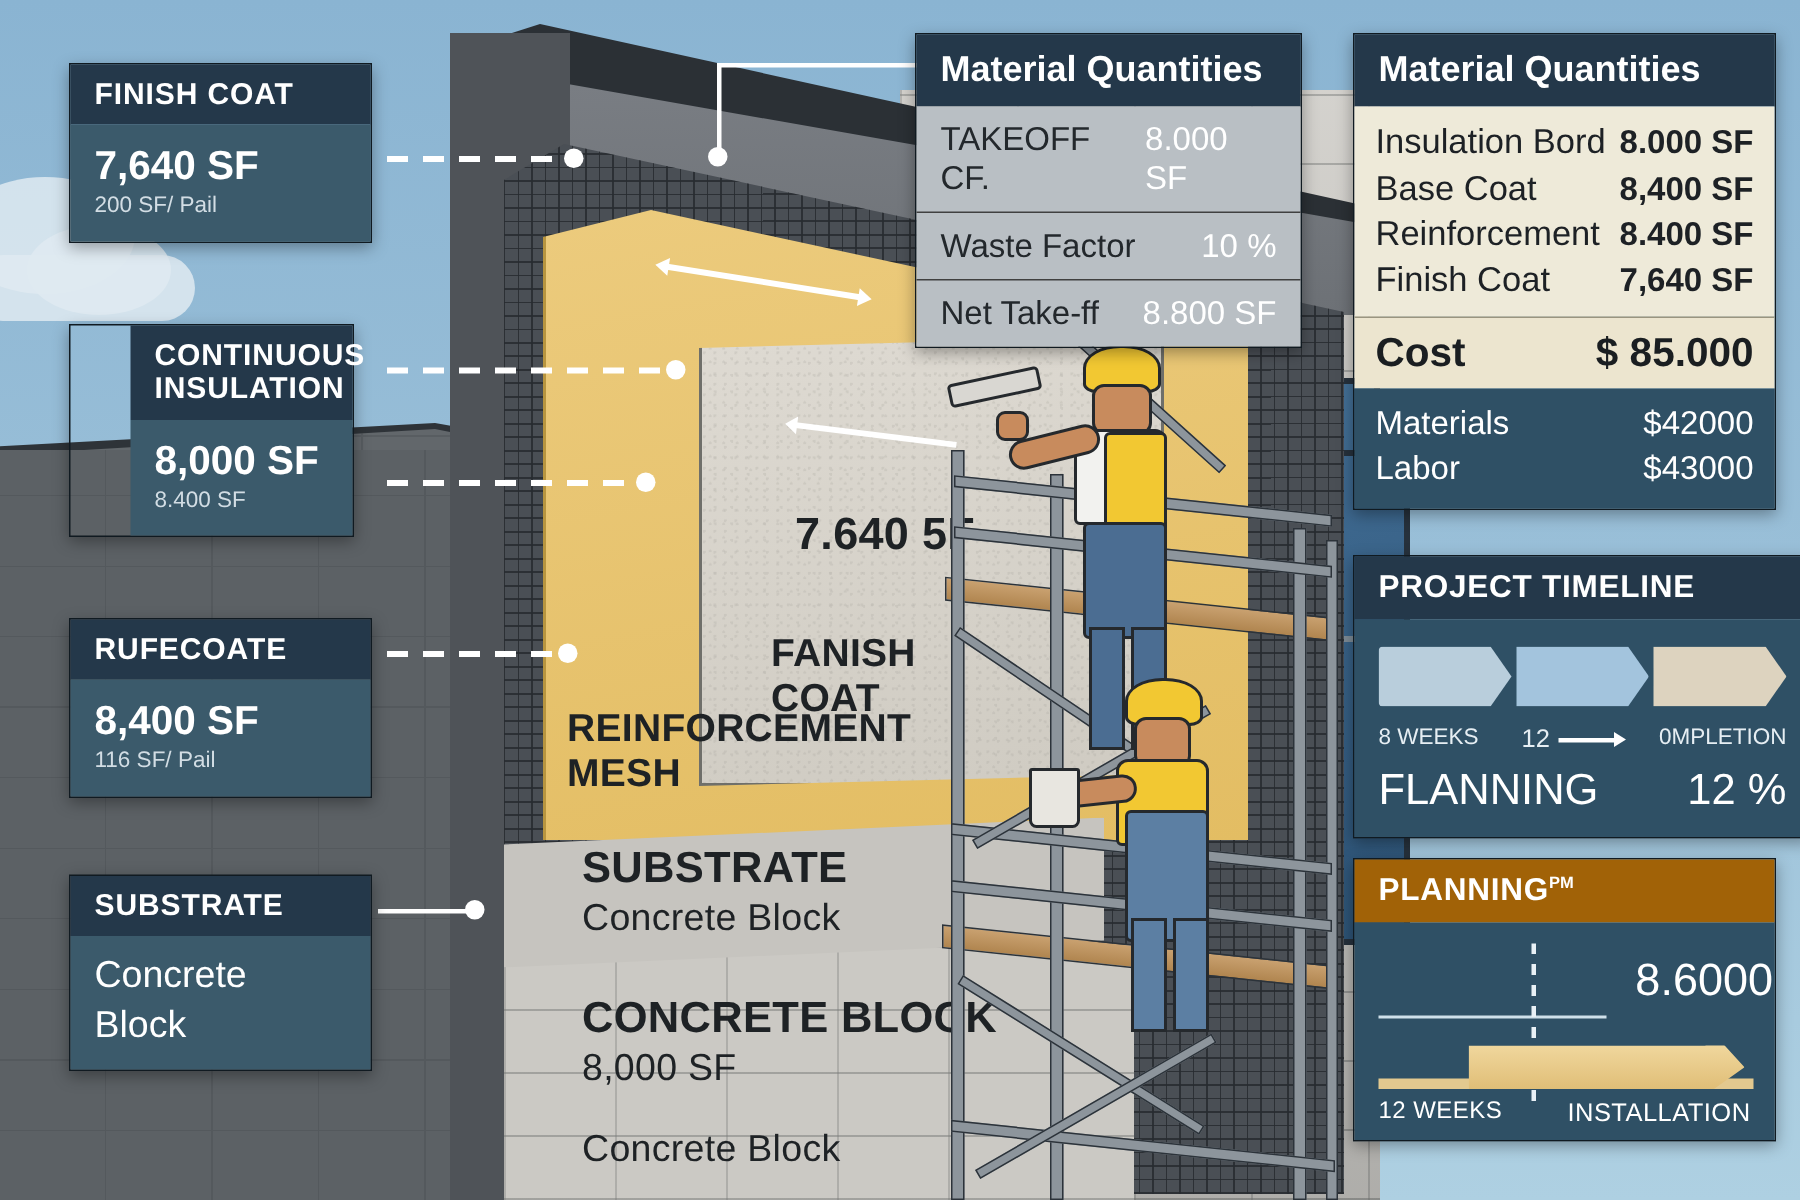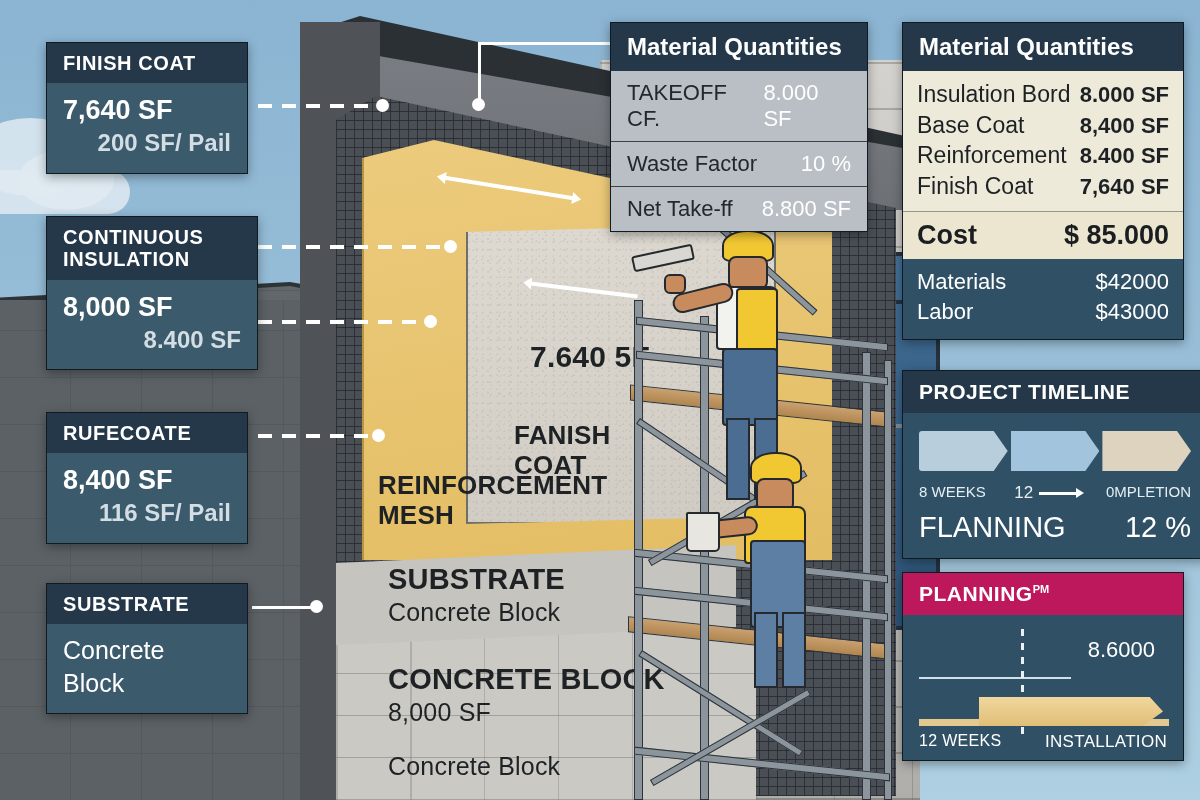--- a/index.html
+++ b/index.html
@@ -194,21 +194,21 @@
   .card-head {
     background: #24384a; color: #ffffff;
     font-weight: 700; letter-spacing: .6px;
     padding: 9px 16px; font-size: 20px; line-height: 1.12;
   }
   .card-body {
     background: #3b5a6b; color: #ffffff;
     padding: 10px 16px 14px 16px;
   }
   .card-val { font-size: 27px; font-weight: 700; line-height: 1.26; }
-  .card-sub { font-size: 24px; color: #d2dde4; line-height: 1.3; font-weight: 700; text-align: right; }
+  .card-sub { font-size: 15px; color: #d2dde4; line-height: 1.3; font-weight: 400; }
   .card-sub2 { font-size: 25px; color: #ffffff; line-height: 1.3; font-weight: 400; }
 
   
   .mq-head {
     background:#24384a; color:#fff; font-size:24px; font-weight:700;
     padding:10px 16px;
   }
   .mq-body { background:#b9bfc4; }
   .mq-row {
     display:flex; justify-content:space-between; align-items:center;
@@ -240,24 +240,24 @@
   .chev { height:40px; flex:1; clip-path: polygon(0 0, calc(100% - 14px) 0, 100% 50%, calc(100% - 14px) 100%, 0 100%); }
   .chev.first { clip-path: polygon(0 0, calc(100% - 14px) 0, 100% 50%, calc(100% - 14px) 100%, 0 100%); border-radius:3px 0 0 3px; }
   .tl-labels { display:flex; justify-content:space-between; margin-top:12px; font-size:15px; color:#e6eef3; }
   .tl-mid { display:flex; align-items:center; gap:6px; font-size:17px; }
   .tl-arrow { display:inline-block; width:38px; height:3px; background:#fff; position:relative; }
   .tl-arrow::after { content:""; position:absolute; right:-7px; top:-4px; width:0;height:0;
     border-top:5.5px solid transparent;border-bottom:5.5px solid transparent;border-left:8px solid #fff; }
   .tl-bottom { display:flex; justify-content:space-between; margin-top:8px; font-size:29px; color:#fff;text-align:center; }
 
   
-  .pl-head { background:#be185d; color:#fff; font-size:21px; font-weight:700; padding:9px 16px; letter-spacing:.5px; }
+  .pl-head { background:#a16207; color:#fff; font-size:21px; font-weight:700; padding:9px 16px; letter-spacing:.5px; }
   .pl-head sup { font-size:11px; vertical-align: super; letter-spacing:0; }
   .pl-body { background:#2f5065; padding:16px 16px 12px 16px; position:relative; height:145px; }
-  .pl-value { position:absolute; right:28px; top:22px; font-size:22px; color:#fff; }
+  .pl-value { position:absolute; right:1px; top:22px; font-size:30px; color:#fff; }
   .pl-line { position:absolute; left:16px; top:62px; width:152px; height:2px; background:#cfe0ea; }
   .pl-divider { position:absolute; left:118px; top:14px; width:3px; height:110px;
     background: repeating-linear-gradient(180deg,#e9f1f6 0 7px, transparent 7px 14px); }
   .pl-bar-base { position:absolute; left:16px; top:104px; width:250px; height:7px; background:#e3c98f; }
   .pl-bar { position:absolute; left:76px; top:82px; height:29px; background:linear-gradient(180deg,#f0d79d,#e0be77);
     width:184px; clip-path: polygon(0 0, calc(100% - 26px) 0, calc(100% - 26px) -14px, 100% 50%, calc(100% - 26px) 114%, calc(100% - 26px) 100%, 0 100%); }
   .pl-labels { position:absolute; left:16px; right:16px; bottom:8px; display:flex; justify-content:space-between;
     font-size:17px; color:#fff; letter-spacing:.3px; }
   .pl-labels .small { font-size:16px; }
 </style>
@@ -404,21 +404,21 @@
   </div>
 
   <div class="card" style="left:46px;top:42px;width:202px;">
     <div class="card-head">FINISH COAT</div>
     <div class="card-body">
       <div class="card-val">7,640 SF</div>
       <div class="card-sub">200 SF/ Pail</div>
     </div>
   </div>
 
-  <div class="card" style="left:46px;top:216px;width:212px;">
+  <div class="card" style="left:46px;top:216px;width:190px;padding-left:40px;">
     <div class="card-head">CONTINUOUS INSULATION</div>
     <div class="card-body">
       <div class="card-val">8,000 SF</div>
       <div class="card-sub">8.400 SF</div>
     </div>
   </div>
 
   <div class="card" style="left:46px;top:412px;width:202px;">
     <div class="card-head">RUFECOATE</div>
     <div class="card-body">

